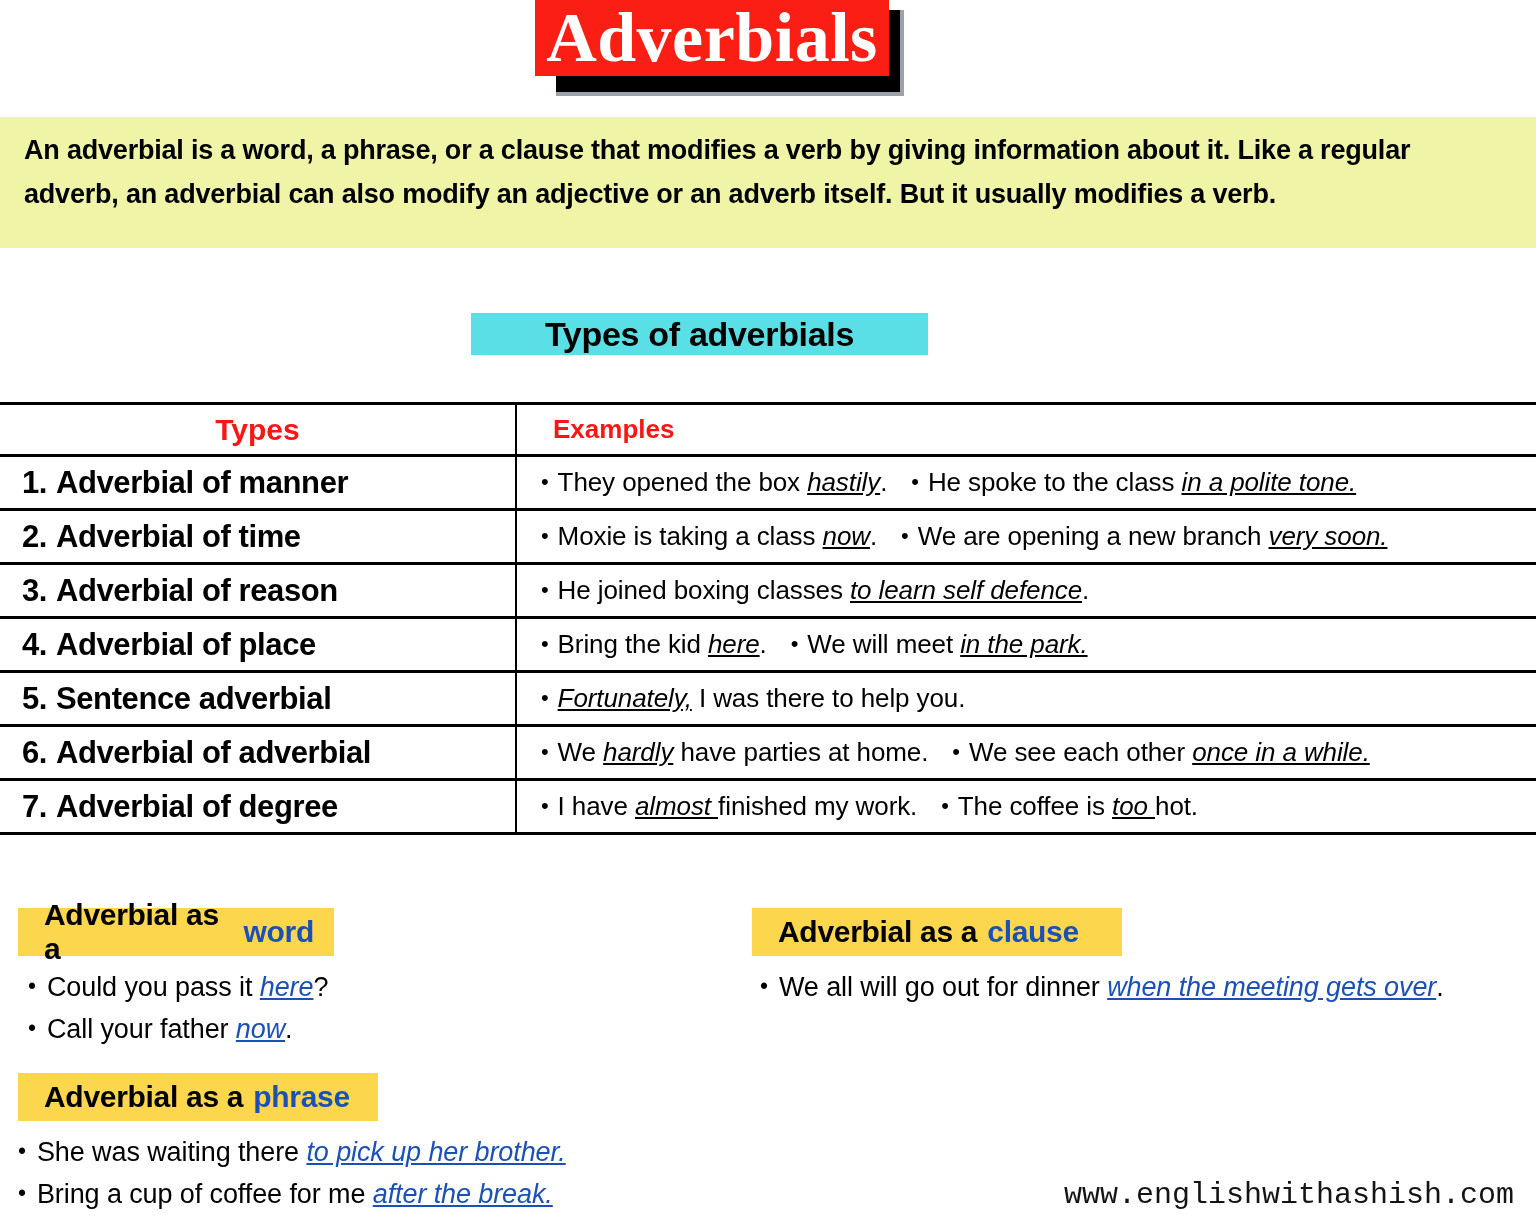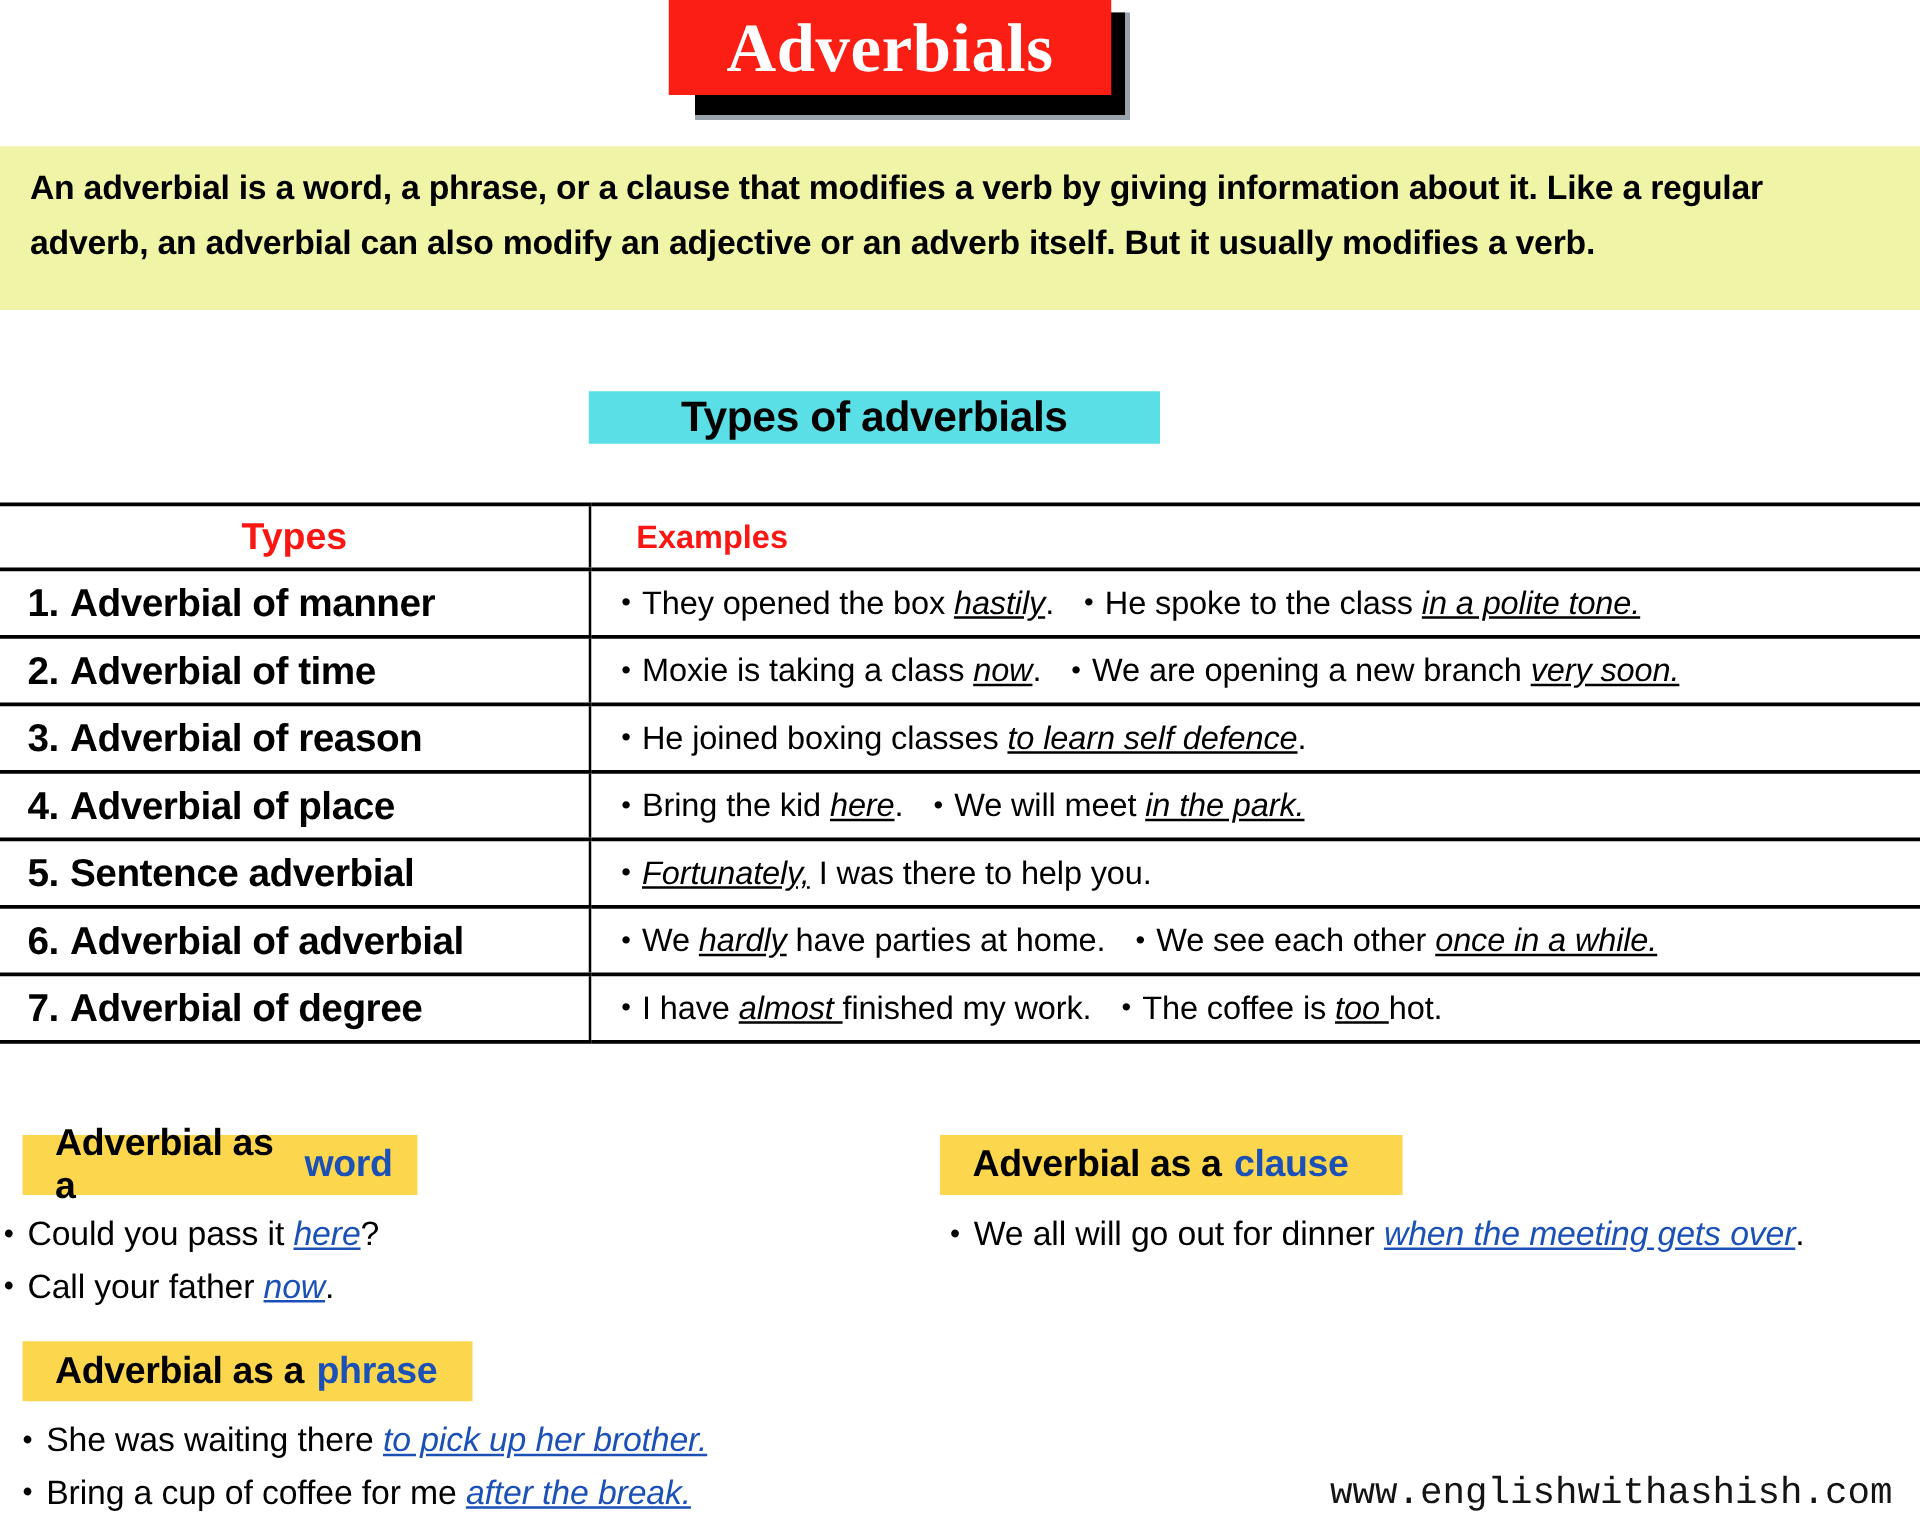--- a/index.html
+++ b/index.html
@@ -38,21 +38,21 @@
     width: 354px;
     height: 76px;
     background: #fa1e14;
     display: flex;
     align-items: center;
     justify-content: center;
   }
   #title-text {
     font-family: "Liberation Serif", serif;
     font-weight: bold;
-    font-size: 55px;
+    font-size: 70px;
     line-height: 1;
     color: #ffffff;
     letter-spacing: 0.5px;
     text-align: right;
   }
 
   
   #definition-band {
     position: absolute;
     left: 0;
@@ -103,21 +103,21 @@
     border-collapse: collapse;
     table-layout: fixed;
   }
   #types-table td {
     border-top: 3px solid #000;
     border-bottom: 3px solid #000;
     padding: 0;
     vertical-align: middle;
   }
   #types-table .col-type {
-    width: 472px;
+    width: 516px;
     border-right: 2px solid #000;
     box-sizing: border-box;
     margin-left: 12px;
   }
   #types-table .col-ex {
     width: 1064px;
     box-sizing: border-box;
   }
   .hdr-row td { height: 52px; }
   .hdr-type {
@@ -186,21 +186,21 @@
   }
   .bullets .b-row { display: block; }
   .b-dot { margin-right: 11px; font-size: 23px; vertical-align: 2px; }
   .adv-blue {
     font-style: italic;
     text-decoration: underline;
     color: #1b51b7;
   }
 
   #chip-word    { left: 18px;  top: 908px;  width: 316px; }
-  #bullets-word { left: 3px;  top: 966px; }
+  #bullets-word { left: 28px;  top: 966px; }
 
   #chip-clause    { left: 752px; top: 908px; width: 370px; }
   #bullets-clause { left: 760px; top: 966px; }
 
   #chip-phrase    { left: 18px;  top: 1073px; width: 360px; }
   #bullets-phrase { left: 18px;  top: 1131px; }
 
   
   #footer-url {
     position: absolute;

